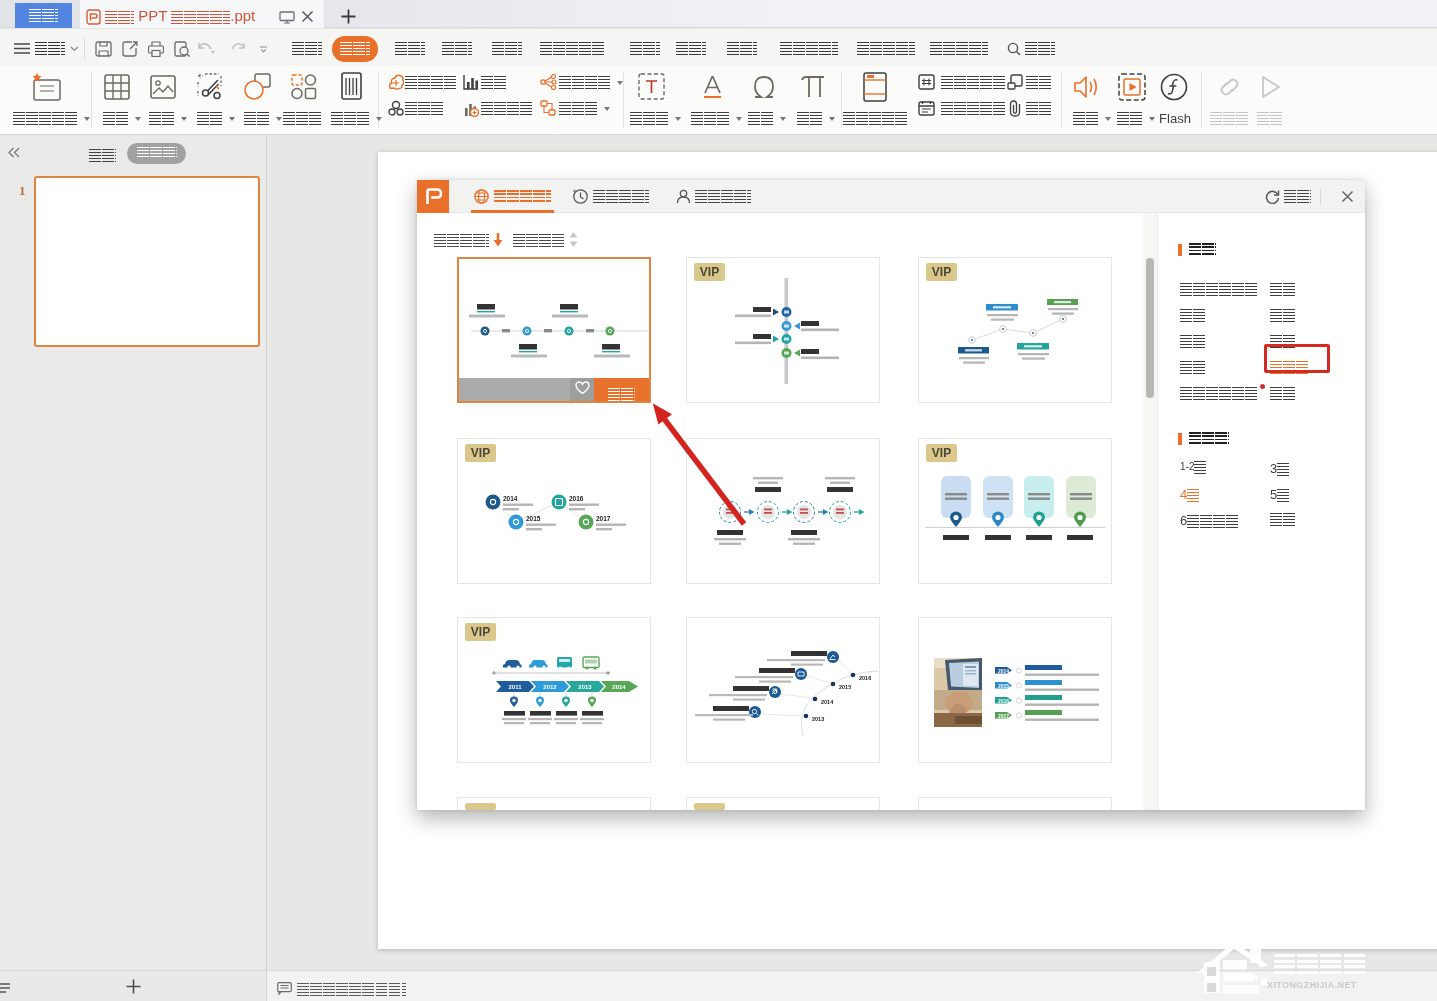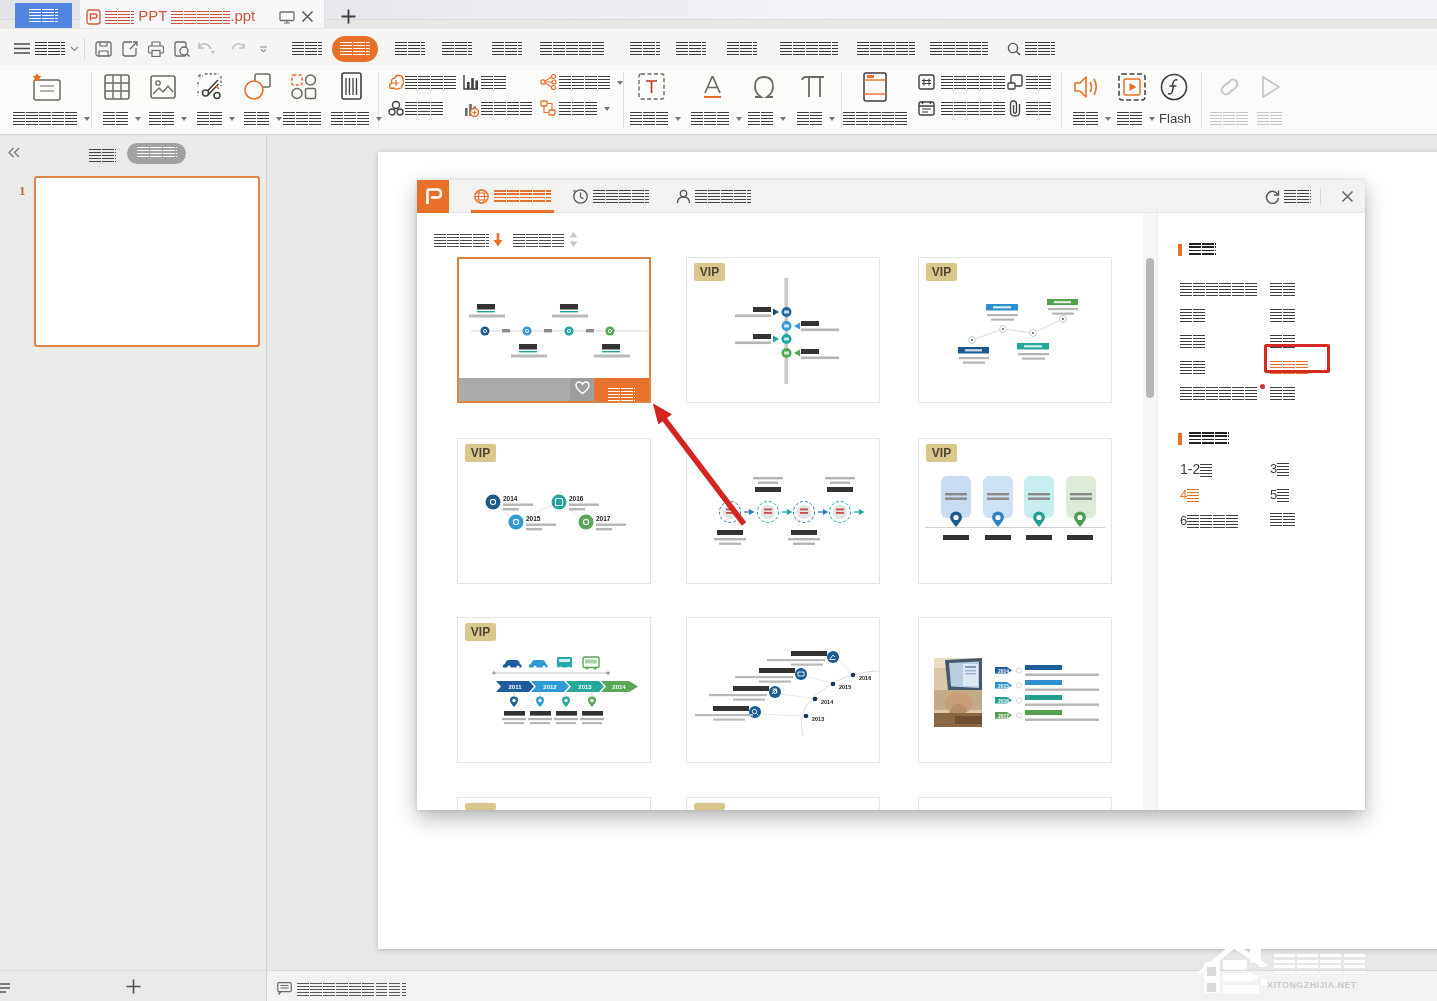--- a/index.html
+++ b/index.html
@@ -8,21 +8,21 @@
 i.z{background:repeating-linear-gradient(180deg,currentColor 0 1px,transparent 1px 3px);-webkit-mask:repeating-linear-gradient(90deg,#000 0 11.6px,transparent 11.6px 13.1px)}
 i.zb{background:repeating-linear-gradient(180deg,currentColor 0 1.6px,transparent 1.6px 3.4px);-webkit-mask:repeating-linear-gradient(90deg,#000 0 11.6px,transparent 11.6px 13.1px)}
 i.zw{background:repeating-linear-gradient(180deg,currentColor 0 3.2px,transparent 3.2px 5.5px);-webkit-mask:repeating-linear-gradient(90deg,#000 0 21px,transparent 21px 23.2px)}
 .dd{display:inline-block;width:0;height:0;border:3px solid transparent;border-top:4px solid #777;margin-left:3px;vertical-align:-1px}
 .sep{position:absolute;top:72px;height:56px;width:1px;background:#e2e2df}
 .card{position:absolute;width:194px;height:146px;background:#fff;border:1px solid #e4e4e2}
 .vip{position:absolute;left:7px;top:5px;width:31px;height:18px;background:#d9c78c;color:#4d4636;font-weight:bold;font-size:12px;text-align:center;line-height:18px;border-radius:2px}
 </style></head>
 <body>
 
-<div class="ab" style="left:0;top:0;width:1437px;height:20px;background:linear-gradient(90deg,#e2e3e6 0,#e7e8eb 25%,#f1f2f6 55%,#f2f3f7 100%);border-bottom:1px solid #d8d9dd">
+<div class="ab" style="left:0;top:0;width:1437px;height:28px;background:linear-gradient(90deg,#e2e3e6 0,#e7e8eb 25%,#f1f2f6 55%,#f2f3f7 100%);border-bottom:1px solid #d8d9dd">
   <div class="ab" style="left:15px;top:3px;width:57px;height:25px;background:#5285e0"></div>
   <i class="z ab" style="left:29px;top:9px;width:29px;height:13px;color:#fff"></i>
   <div class="ab" style="left:79px;top:0;width:246px;height:28px;background:#f6f7f9;border-right:1px solid #e0e1e4;border-left:1px solid #e0e1e4"></div>
   <svg class="ab" style="left:86px;top:9px" width="15" height="16" viewBox="0 0 15 16">
       <rect x="1" y="1" width="13" height="14" rx="2.5" fill="none" stroke="#d0603a" stroke-width="1.4"></rect>
       <path d="M4.5 11.5 V5 h4.2 q2.3 0 2.3 2 t-2.3 2 h-3" fill="none" stroke="#d0603a" stroke-width="1.5"></path>
     </svg>
   <div class="ab" style="left:105px;top:7px;height:15px;color:#d0543c;font-size:15px;white-space:nowrap"><i class="z" style="width:29px;color:#d0543c"></i> PPT <i class="z" style="width:59px;color:#d0543c"></i>.ppt</div>
   <svg class="ab" style="left:279px;top:11px" width="16" height="13" viewBox="0 0 16 13">
       <rect x="1" y="1" width="14" height="8.5" rx="1" fill="none" stroke="#6d6d6d" stroke-width="1.3"></rect>
@@ -732,21 +732,21 @@
   <i class="z ab" style="left:763px;top:155px;width:26px;height:13px;color:#3f3f3f"></i>
   <i class="z ab" style="left:853px;top:155px;width:26px;height:13px;color:#3f3f3f"></i>
   <i class="z ab" style="left:763px;top:181px;width:26px;height:13px;color:#3f3f3f"></i>
   <i class="z ab" style="left:853px;top:181px;width:39px;height:13px;color:#e8702a"></i>
   <i class="z ab" style="left:763px;top:207px;width:78px;height:13px;color:#3f3f3f"></i>
   <div class="ab" style="left:843px;top:204px;width:5px;height:5px;border-radius:50%;background:#d03030"></div>
   <i class="z ab" style="left:853px;top:207px;width:26px;height:13px;color:#3f3f3f"></i>
   <div class="ab" style="left:847px;top:164px;width:66px;height:29px;border:3px solid #d52a22;border-radius:2px"></div>
   <div class="ab" style="left:761px;top:253px;width:4px;height:12px;background:#e8702a"></div>
   <i class="zb ab" style="left:772px;top:252px;width:40px;height:14px;color:#222"></i>
-  <div class="ab" style="left:763px;top:281px;font-size:14px;color:#3f3f3f">1-2<i class="z" style="width:13px;color:#3f3f3f"></i></div>
+  <div class="ab" style="left:763px;top:281px;font-size:10px;color:#3f3f3f">1-2<i class="z" style="width:13px;color:#3f3f3f"></i></div>
   <div class="ab" style="left:853px;top:281px;font-size:13px;color:#3f3f3f">3<i class="z" style="width:13px;color:#3f3f3f"></i></div>
   <div class="ab" style="left:763px;top:307px;font-size:13px;color:#e8702a">4<i class="z" style="width:13px;color:#e8702a"></i></div>
   <div class="ab" style="left:853px;top:307px;font-size:13px;color:#3f3f3f">5<i class="z" style="width:13px;color:#3f3f3f"></i></div>
   <div class="ab" style="left:763px;top:333px;font-size:13px;color:#3f3f3f">6<i class="z" style="width:52px;color:#3f3f3f"></i></div>
   <i class="z ab" style="left:853px;top:333px;width:26px;height:13px;color:#3f3f3f"></i>
 </div>
 
 <svg class="ab" style="left:640px;top:395px;z-index:30" width="120" height="140" viewBox="0 0 120 140">
     <path d="M22 21 L104 129" stroke="#d42420" stroke-width="5.5"></path>
     <path d="M14 10 L30.6 19.3 L18.8 28.2 Z" fill="#d42420" stroke="#d42420" stroke-width="1.5"></path>

